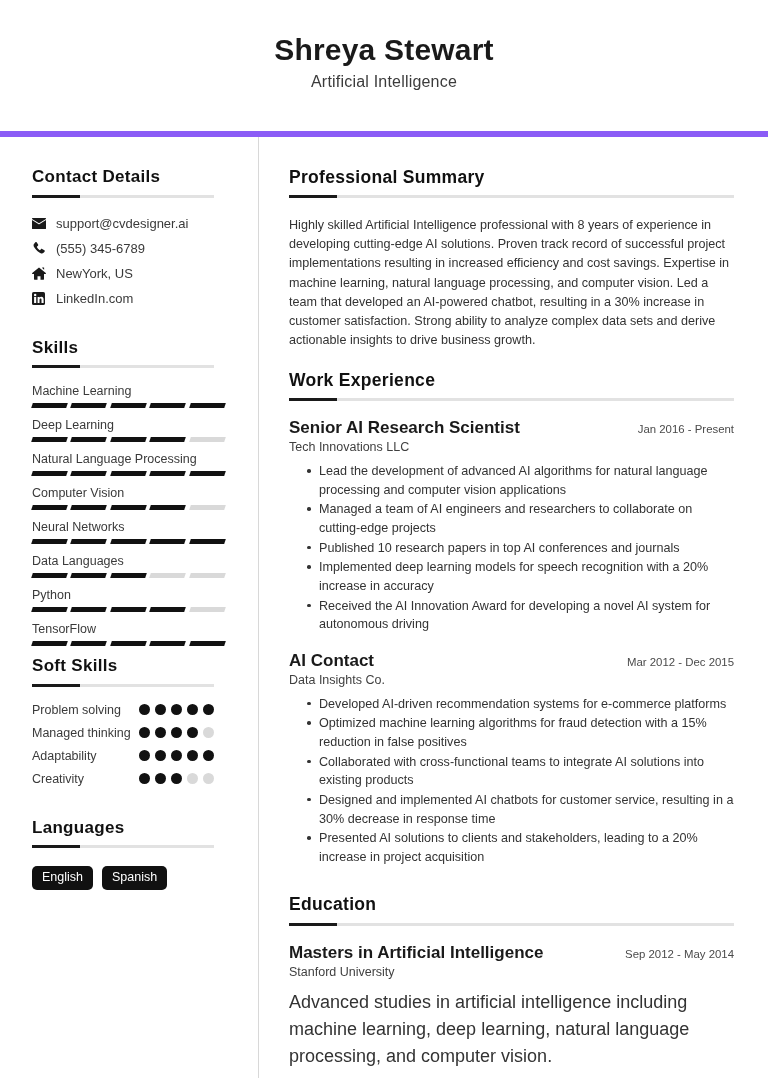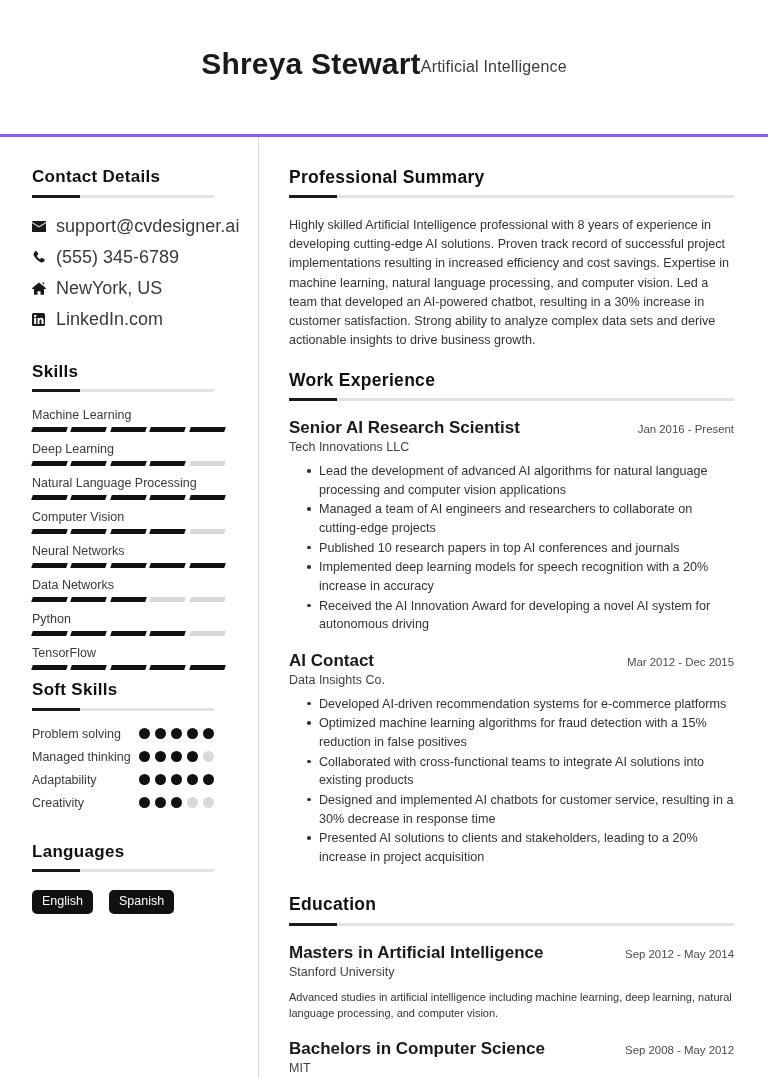--- a/index.html
+++ b/index.html
@@ -21,23 +21,23 @@
     position: relative;
     width: 768px;
     height: 1078px;
     background: #ffffff;
     overflow: hidden;
   }
 
   
   .header {
     height: 137px;
-    border-bottom: 3px solid #8b5cf6;
-    display: flex;
-    flex-direction: row;
+    border-bottom: 6px solid #8b5cf6;
+    display: flex;
+    flex-direction: column;
     align-items: center;
     justify-content: center;
     padding-bottom: 8px;
   }
   .full-name {
     font-size: 30px;
     font-weight: 700;
     letter-spacing: 0.2px;
     color: #1a1a1a;
     line-height: 1.1;
@@ -92,21 +92,21 @@
     height: 3px;
     background: #1a1a1a;
   }
 
   
   .contact-list { margin-top: 18px; }
   .contact-row {
     display: flex;
     align-items: center;
     margin-bottom: 10px;
-    font-size: 18px;
+    font-size: 13px;
     color: #3a3a3a;
   }
   .contact-icon {
     width: 20px;
     flex: 0 0 20px;
     display: flex;
     align-items: center;
     justify-content: flex-start;
     color: #1a1a1a;
   }
@@ -158,21 +158,21 @@
     border-radius: 50%;
     background: #d9d9d9;
   }
   .dot.on { background: #111111; }
 
   
   .lang-list {
     margin-top: 18px;
     display: flex;
     flex-wrap: wrap;
-    gap: 16px;
+    gap: 9px;
   }
   .lang-pill {
     background: #111111;
     color: #ffffff;
     font-size: 12.5px;
     padding: 5px 10px 6px;
     border-radius: 5px;
     line-height: 1;
   }
   .summary-text {
@@ -201,21 +201,21 @@
     padding-left: 12px;
     white-space: nowrap;
   }
   .entry-org {
     font-size: 12.5px;
     color: #3f3f3f;
     margin-top: 2px;
   }
   .entry-desc {
     margin-top: 10px;
-    font-size: 11px;
+    font-size: 18px;
     line-height: 1.5;
     color: #333333;
   }
 
   .bullets {
     margin: 8px 0 0 0;
     padding-left: 18px;
     list-style: none;
   }
   .bullets li {
@@ -348,21 +348,21 @@
               <div class="skill-name">Neural Networks</div>
               <div class="skill-bar">
                 <span class="skill-seg on"></span>
                 <span class="skill-seg on"></span>
                 <span class="skill-seg on"></span>
                 <span class="skill-seg on"></span>
                 <span class="skill-seg on"></span>
               </div>
             </div>
             <div class="skill-item">
-              <div class="skill-name">Data Networks</div>
+              <div class="skill-name">Data Languages</div>
               <div class="skill-bar">
                 <span class="skill-seg on"></span>
                 <span class="skill-seg on"></span>
                 <span class="skill-seg on"></span>
                 <span class="skill-seg"></span>
                 <span class="skill-seg"></span>
               </div>
             </div>
             <div class="skill-item">
               <div class="skill-name">Python</div>

